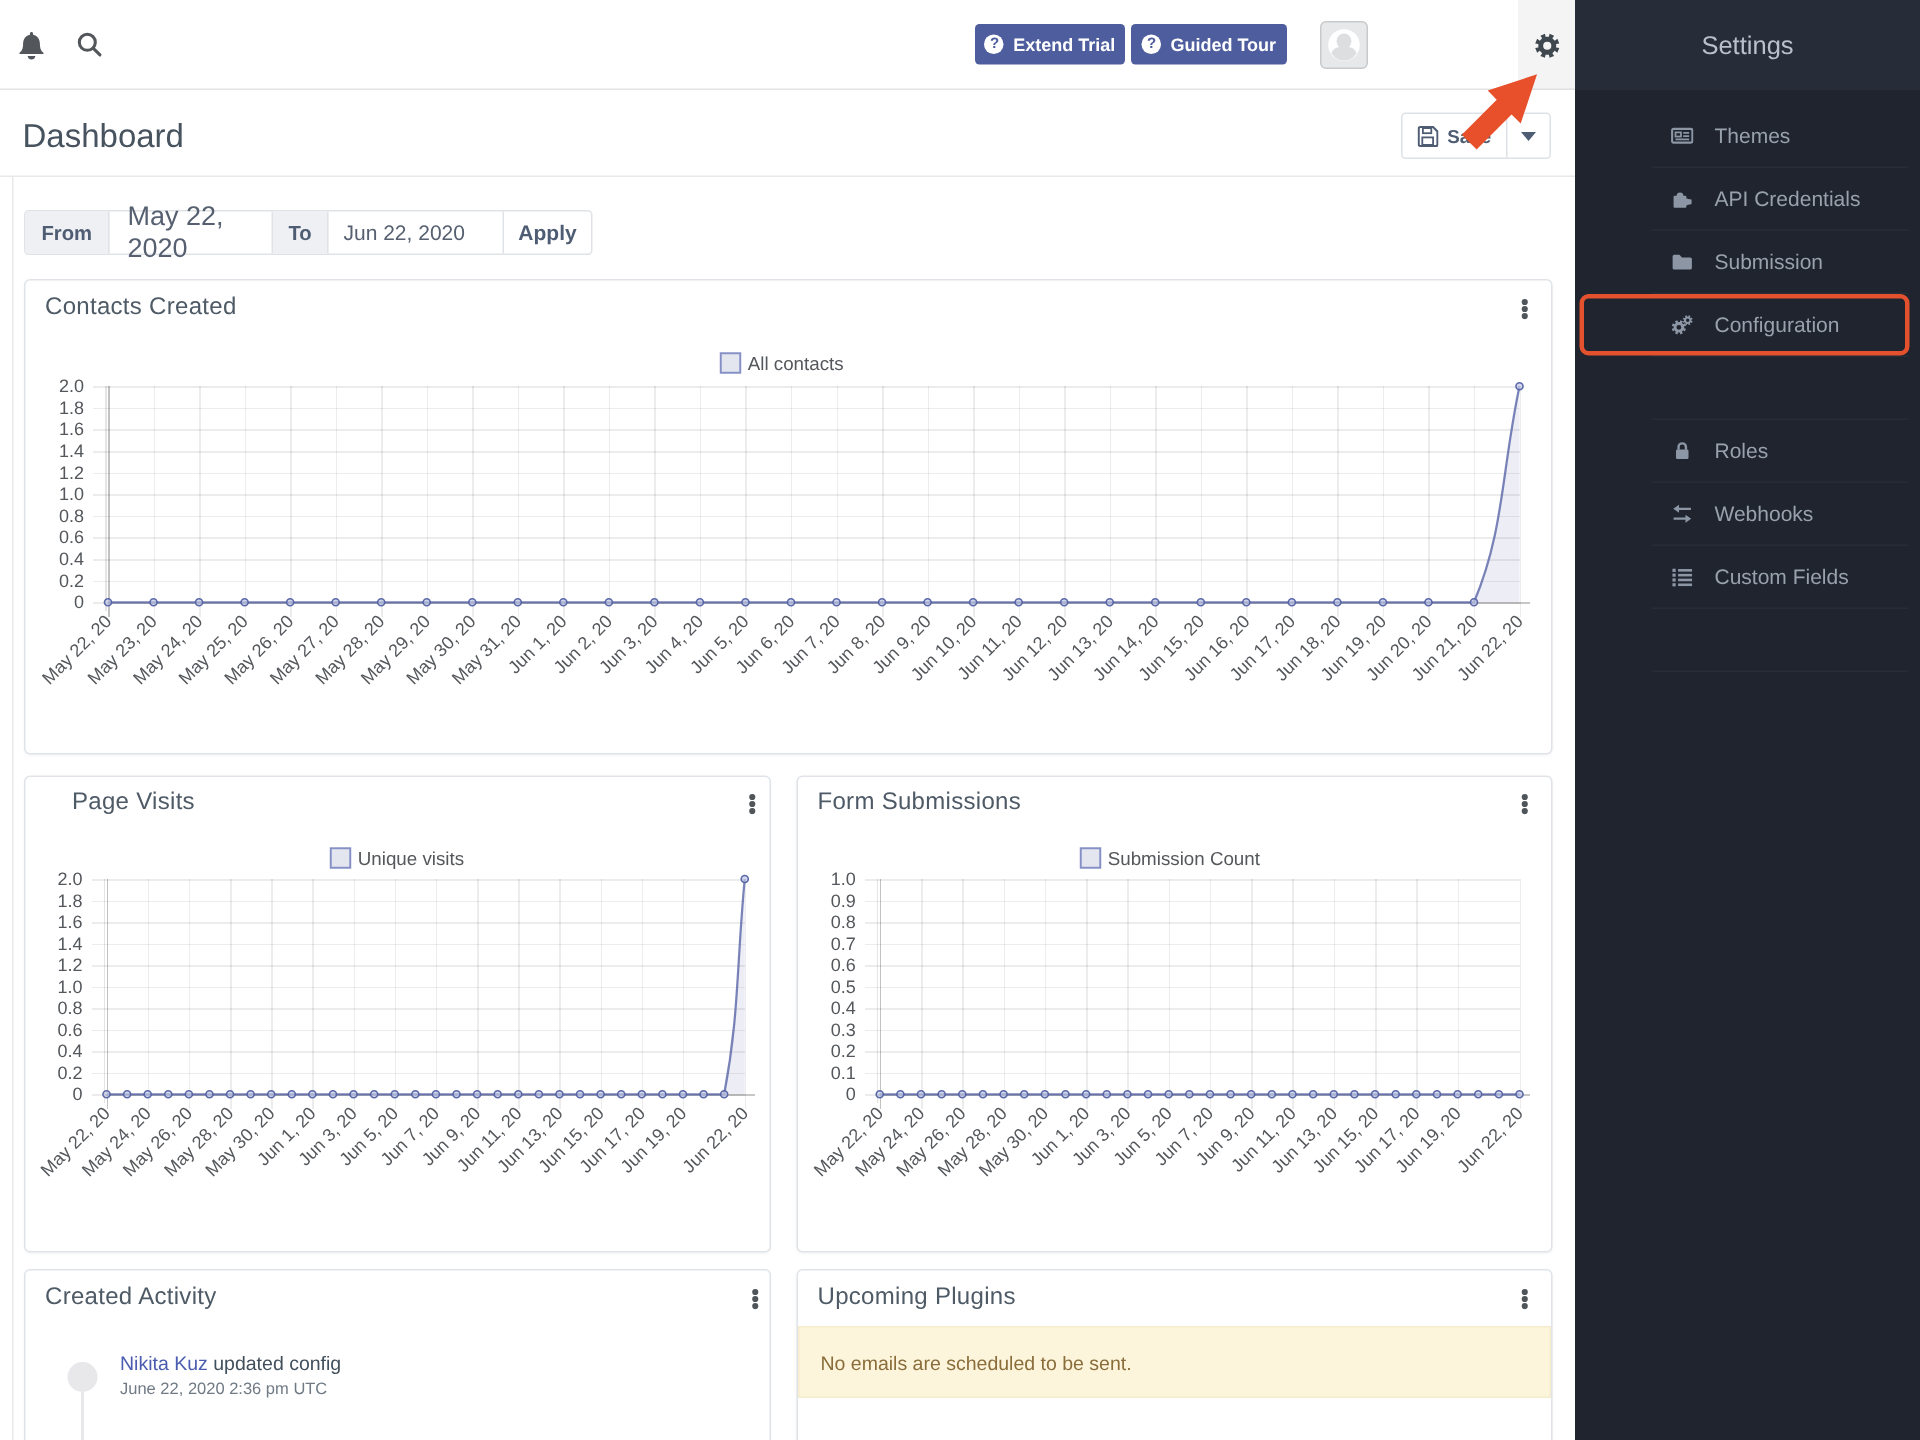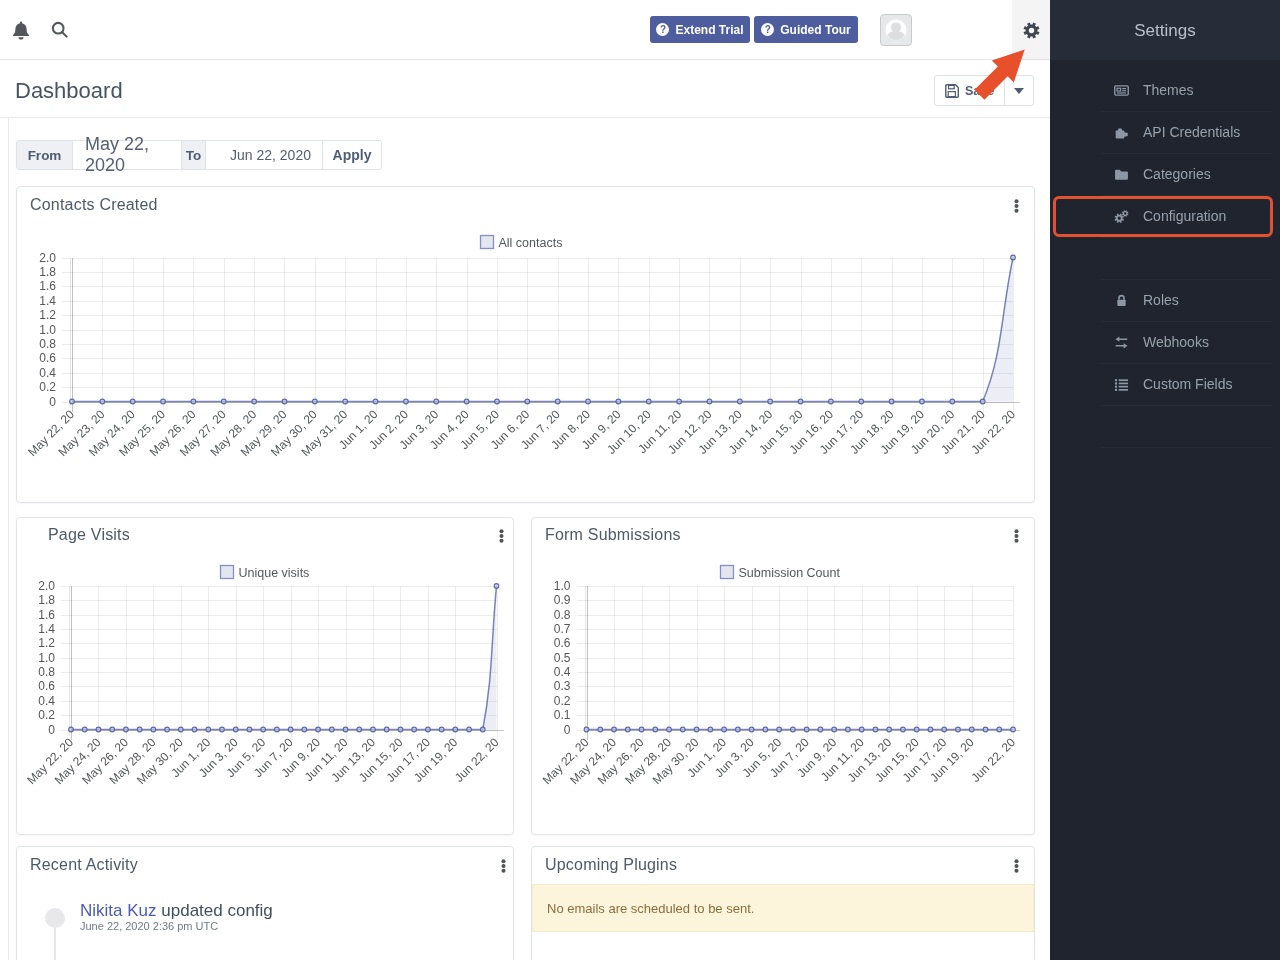--- a/index.html
+++ b/index.html
@@ -40,21 +40,21 @@
           <circle cx="9.6" cy="8.9" r="2.1" fill="#8c96a5"></circle>
           <rect x="10.2" y="7.3" width="2.6" height="3.2" rx="0.5" fill="#8c96a5"></rect>
         </svg></span>
       <span class="lb">API Credentials</span>
     </div>
 <div class="sep" style="top:153px"></div>
 <div class="menurow" style="top:153px">
       <span class="ic"><svg width="15" height="15" viewBox="0 0 14 14">
           <path d="M1 3.6 a1 1 0 0 1 1-1 h3.3 l1.5 1.7 h5.2 a1 1 0 0 1 1 1 v5.6 a1 1 0 0 1 -1 1 H2 a1 1 0 0 1 -1-1 Z" fill="#8c96a5"></path>
         </svg></span>
-      <span class="lb">Categories</span>
+      <span class="lb">Submission</span>
     </div>
 <div class="sep" style="top:195px"></div>
 <div class="menurow" style="top:195px">
       <span class="ic"><svg width="15" height="15" viewBox="0 0 14 14">
           <path d="M 9.33 9.45 L 8.63 11.14 L 7.66 10.48 L 6.78 11.36 L 7.44 12.33 L 5.75 13.03 L 5.52 11.88 L 4.28 11.88 L 4.05 13.03 L 2.36 12.33 L 3.02 11.36 L 2.14 10.48 L 1.17 11.14 L 0.47 9.45 L 1.62 9.22 L 1.62 7.98 L 0.47 7.75 L 1.17 6.06 L 2.14 6.72 L 3.02 5.84 L 2.36 4.87 L 4.05 4.17 L 4.28 5.32 L 5.52 5.32 L 5.75 4.17 L 7.44 4.87 L 6.78 5.84 L 7.66 6.72 L 8.63 6.06 L 9.33 7.75 L 8.18 7.98 L 8.18 9.22 Z M 6.40 8.60 A 1.50 1.50 0 1 0 3.40 8.60 A 1.50 1.50 0 1 0 6.40 8.60 Z" fill="#8c96a5" fill-rule="evenodd"></path>
           <path d="M 13.51 4.79 L 13.02 5.98 L 12.34 5.52 L 11.72 6.14 L 12.18 6.82 L 10.99 7.31 L 10.84 6.50 L 9.96 6.50 L 9.81 7.31 L 8.62 6.82 L 9.08 6.14 L 8.46 5.52 L 7.78 5.98 L 7.29 4.79 L 8.10 4.64 L 8.10 3.76 L 7.29 3.61 L 7.78 2.42 L 8.46 2.88 L 9.08 2.26 L 8.62 1.58 L 9.81 1.09 L 9.96 1.90 L 10.84 1.90 L 10.99 1.09 L 12.18 1.58 L 11.72 2.26 L 12.34 2.88 L 13.02 2.42 L 13.51 3.61 L 12.70 3.76 L 12.70 4.64 Z M 11.46 4.20 A 1.06 1.06 0 1 0 9.34 4.20 A 1.06 1.06 0 1 0 11.46 4.20 Z" fill="#8c96a5" fill-rule="evenodd"></path>
         </svg></span>
       <span class="lb">Configuration</span>
     </div>
 <div class="sep" style="top:237px"></div>
@@ -123,33 +123,33 @@
 <span style="font-size:12.5px;font-weight:bold;color:#4e5d73">Save</span>
       </div>
 <div style="flex:1;display:flex;align-items:center;justify-content:center">
 <div style="width:0;height:0;border-left:5px solid transparent;border-right:5px solid transparent;border-top:6px solid #4e5d73"></div>
       </div>
     </div>
 <div class="abs" style="left:8px;top:118px;width:1px;height:842px;background:#e9e9e9"></div>
 <div class="abs" style="left:16px;top:140px;height:30px;display:flex;border:1px solid #dfe3e8;border-radius:3px;background:#fff">
 <div style="width:56px;background:#eef0f4;display:flex;align-items:center;justify-content:center;font-size:13.5px;font-weight:bold;color:#4e5d73;border-right:1px solid #dfe3e8">From</div>
 <div style="width:109px;display:flex;align-items:center;padding-left:12px;font-size:18px;color:#566070;border-right:1px solid #dfe3e8">May 22, 2020</div>
-<div style="width:24px;background:#eef0f4;display:flex;align-items:center;justify-content:center;font-size:13.5px;font-weight:bold;color:#4e5d73;border-right:1px solid #dfe3e8">To</div>
-<div style="width:117px;display:flex;align-items:center;padding-left:24px;font-size:14px;color:#566070;border-right:1px solid #dfe3e8">Jun 22, 2020</div>
+<div style="width:37px;background:#eef0f4;display:flex;align-items:center;justify-content:center;font-size:13.5px;font-weight:bold;color:#4e5d73;border-right:1px solid #dfe3e8">To</div>
+<div style="width:117px;display:flex;align-items:center;padding-left:10px;font-size:14px;color:#566070;border-right:1px solid #dfe3e8">Jun 22, 2020</div>
 <div style="width:58px;display:flex;align-items:center;justify-content:center;font-size:14px;font-weight:bold;color:#4e5d73">Apply</div>
 </div>
 <div class="card" style="left:16px;top:186px;width:1019px;height:317px"></div>
 <div class="card" style="left:16px;top:517px;width:498px;height:318px"></div>
 <div class="card" style="left:531px;top:517px;width:504px;height:318px"></div>
 <div class="card" style="left:16px;top:846px;width:498px;height:130px"></div>
 <div class="card" style="left:531px;top:846px;width:504px;height:130px"></div>
 <div class="ctitle" style="left:30px;top:196px">Contacts Created</div>
 <div class="ctitle" style="left:48px;top:526px">Page Visits</div>
 <div class="ctitle" style="left:545px;top:526px">Form Submissions</div>
-<div class="ctitle" style="left:30px;top:856px">Recent Activity</div>
+<div class="ctitle" style="left:30px;top:856px">Created Activity</div>
 <div class="ctitle" style="left:545px;top:856px">Upcoming Plugins</div>
 <div style="position:absolute;left:1014px;top:199px;width:5px;height:14px"><svg width="5" height="14">
         <circle cx="2.5" cy="2.3" r="2.05" fill="#505559"></circle>
         <circle cx="2.5" cy="7" r="2.05" fill="#505559"></circle>
         <circle cx="2.5" cy="11.7" r="2.05" fill="#505559"></circle>
       </svg></div>
 <div style="position:absolute;left:499px;top:529px;width:5px;height:14px"><svg width="5" height="14">
         <circle cx="2.5" cy="2.3" r="2.05" fill="#505559"></circle>
         <circle cx="2.5" cy="7" r="2.05" fill="#505559"></circle>
         <circle cx="2.5" cy="11.7" r="2.05" fill="#505559"></circle>
@@ -483,18 +483,18 @@
 <text transform="translate(332.66,225.0) rotate(-45)" text-anchor="end" font-size="12" fill="#54575b">Jun 11, 20</text>
 <text transform="translate(360.18,225.0) rotate(-45)" text-anchor="end" font-size="12" fill="#54575b">Jun 13, 20</text>
 <text transform="translate(387.69,225.0) rotate(-45)" text-anchor="end" font-size="12" fill="#54575b">Jun 15, 20</text>
 <text transform="translate(415.21,225.0) rotate(-45)" text-anchor="end" font-size="12" fill="#54575b">Jun 17, 20</text>
 <text transform="translate(442.73,225.0) rotate(-45)" text-anchor="end" font-size="12" fill="#54575b">Jun 19, 20</text>
 <text transform="translate(484.0,225.0) rotate(-45)" text-anchor="end" font-size="12" fill="#54575b">Jun 22, 20</text>
 </svg>
     </div>
 <div class="abs" style="left:45px;top:908px;width:20px;height:20px;border-radius:50%;background:#e8e8ea"></div>
 <div class="abs" style="left:54px;top:928px;width:2px;height:32px;background:#e8e8ea"></div>
-<div class="abs" style="left:80px;top:901px;font-size:17px"><span style="color:#4a5caf">Nikita Kuz</span> <span style="color:#42505d;font-weight:500">updated config</span></div>
+<div class="abs" style="left:80px;top:901px;font-size:13px"><span style="color:#4a5caf">Nikita Kuz</span> <span style="color:#42505d;font-weight:500">updated config</span></div>
 <div class="abs" style="left:80px;top:920px;font-size:11px;color:#707a85">June 22, 2020 2:36 pm UTC</div>
 <div class="abs" style="left:532px;top:884px;width:502px;height:48px;background:#fcf5dc;border:1px solid #f5ecce;display:flex;align-items:center;padding-left:14px;font-size:13px;color:#8a6d3b">No emails are scheduled to be sent.</div>
 <svg class="abs" style="left:960px;top:35px" width="80" height="75" viewBox="0 0 80 75">
 <polygon points="64.7,14.5 31.8,25.4 37.8,31.5 14.5,54.8 24.4,64.7 47.7,41.3 53.8,47.4" fill="#e8502c"></polygon>
     </svg>
 </div>
 </body></html>

